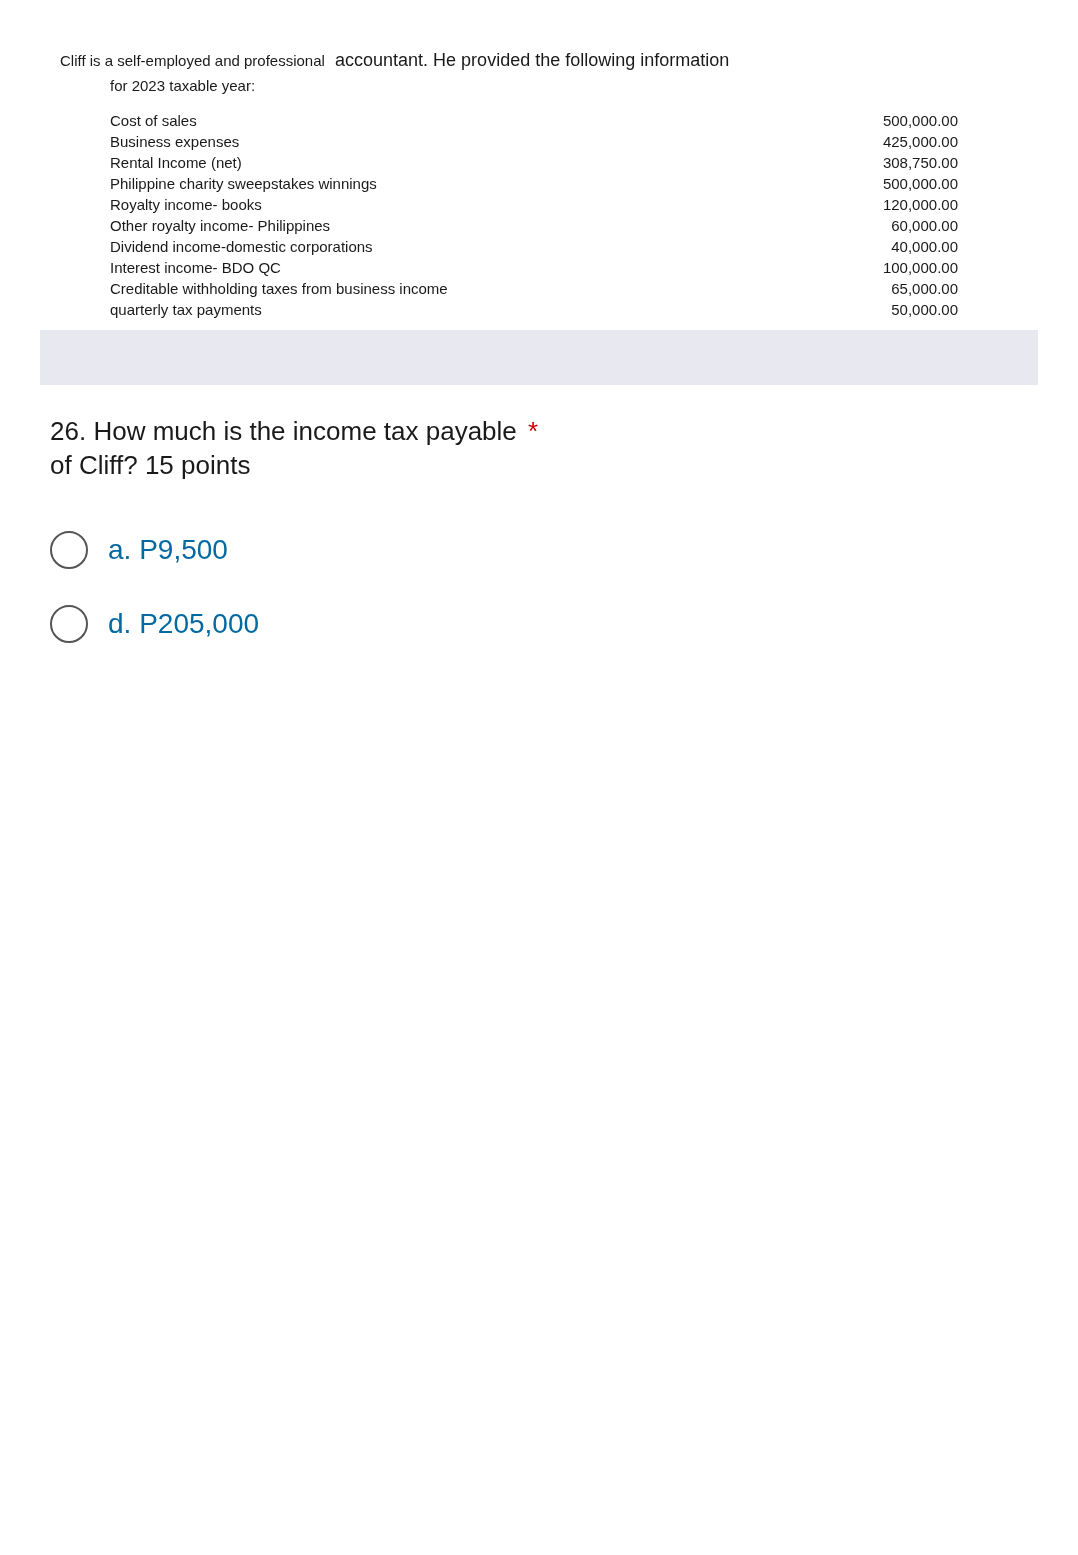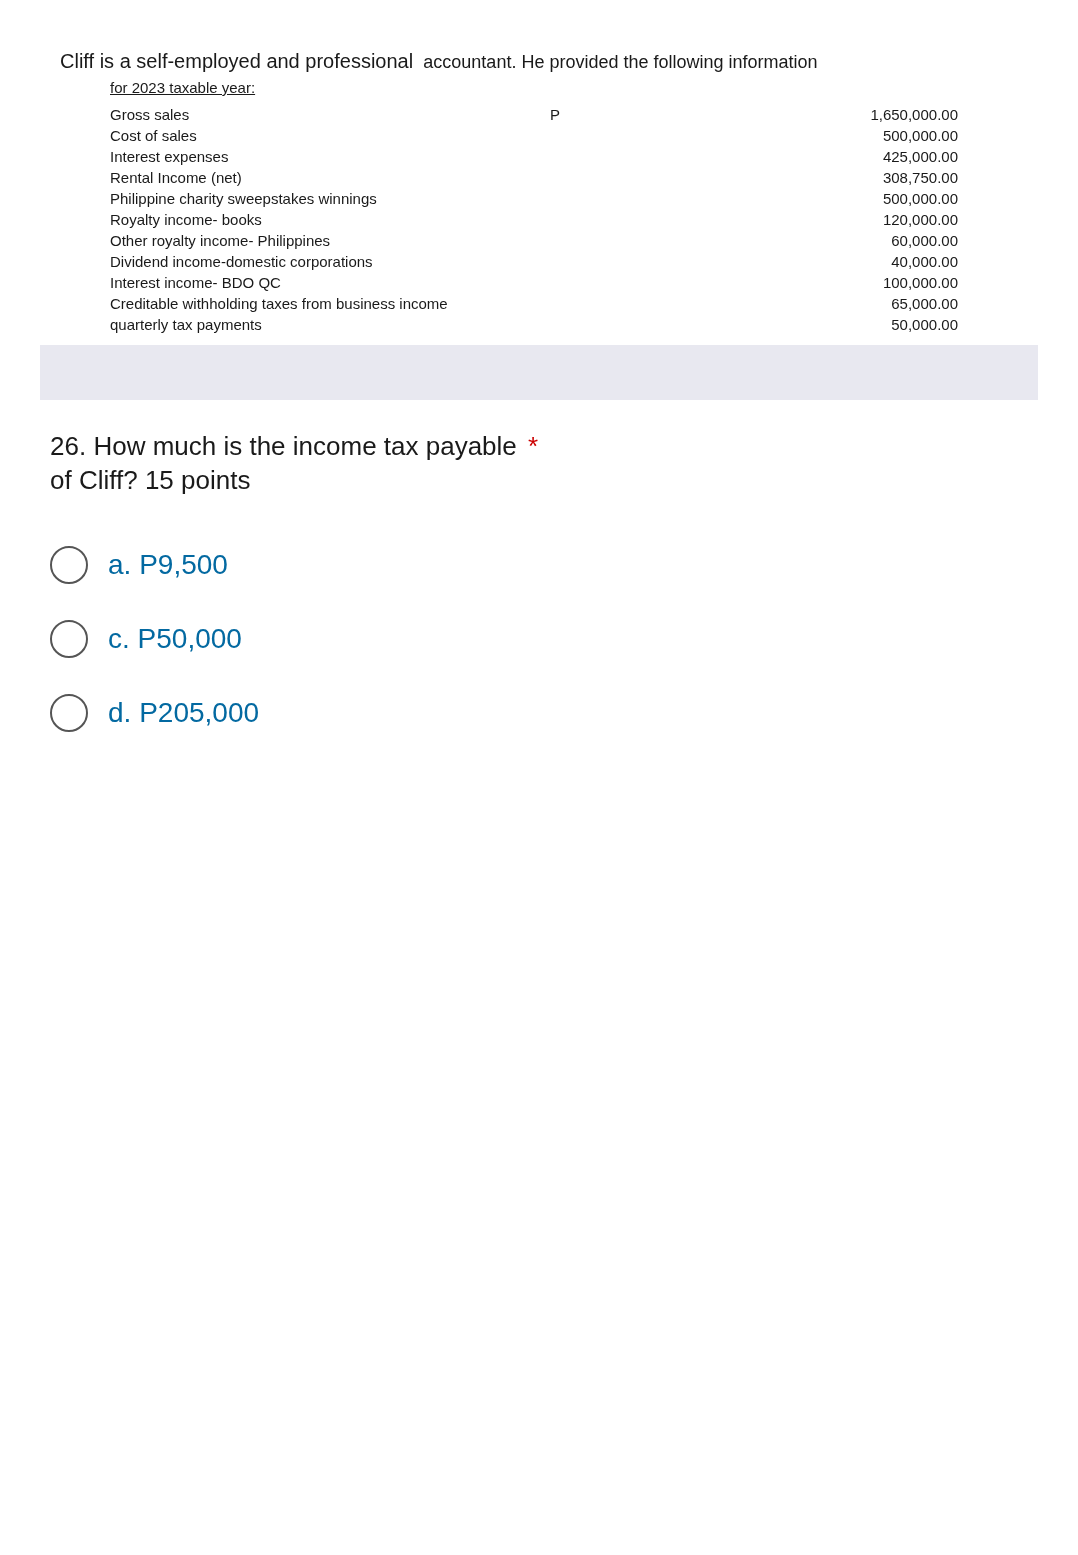--- a/index.html
+++ b/index.html
@@ -108,41 +108,36 @@
       margin: 10px 0 0 0;
     }
   </style>
 </head>
 <body>
 
 <div class="section-wrapper">
   <div class="info-section">
 
     <div style="margin-bottom: 6px;">
-      <span style="font-size:20px;">Cliff is a self-employed and professional</span>
+      <span style="font-size:15px;">Cliff is a self-employed and professional</span>
       <span style="font-size:18px; margin-left: 6px;">accountant. He provided the following information</span>
     </div>
-    <div style="padding-left: 50px; margin-bottom: 8px; text-decoration: underline;">
+    <div style="padding-left: 50px; margin-bottom: 16px;">
       <span style="font-size:15px;">for 2023 taxable year:</span>
     </div>
 
     <table class="data-table">
       <tbody id="table-body">
-      <tr>
-            <td class="label-col">Gross sales</td>
-            <td class="symbol-col">P</td>
-            <td class="value-col">1,650,000.00</td>
-          </tr>
           <tr>
             <td class="label-col">Cost of sales</td>
             <td class="symbol-col"></td>
             <td class="value-col">500,000.00</td>
           </tr>
           <tr>
-            <td class="label-col">Interest expenses</td>
+            <td class="label-col">Business expenses</td>
             <td class="symbol-col"></td>
             <td class="value-col">425,000.00</td>
           </tr>
           <tr>
             <td class="label-col">Rental Income (net)</td>
             <td class="symbol-col"></td>
             <td class="value-col">308,750.00</td>
           </tr>
           <tr>
             <td class="label-col">Philippine charity sweepstakes winnings</td>
@@ -194,21 +189,17 @@
       <span>of Cliff? 15 points</span>
     </div>
 
     <ul class="options-list">
       <li class="option-item">
         <div class="radio-circle"></div>
         <span class="option-label">a. P9,500</span>
       </li>
       <li class="option-item">
         <div class="radio-circle"></div>
-        <span class="option-label">c. P50,000</span>
-      </li>
-      <li class="option-item">
-        <div class="radio-circle"></div>
         <span class="option-label">d. P205,000</span>
       </li>
     </ul>
   </div>
 </div>
 
 </body></html>

